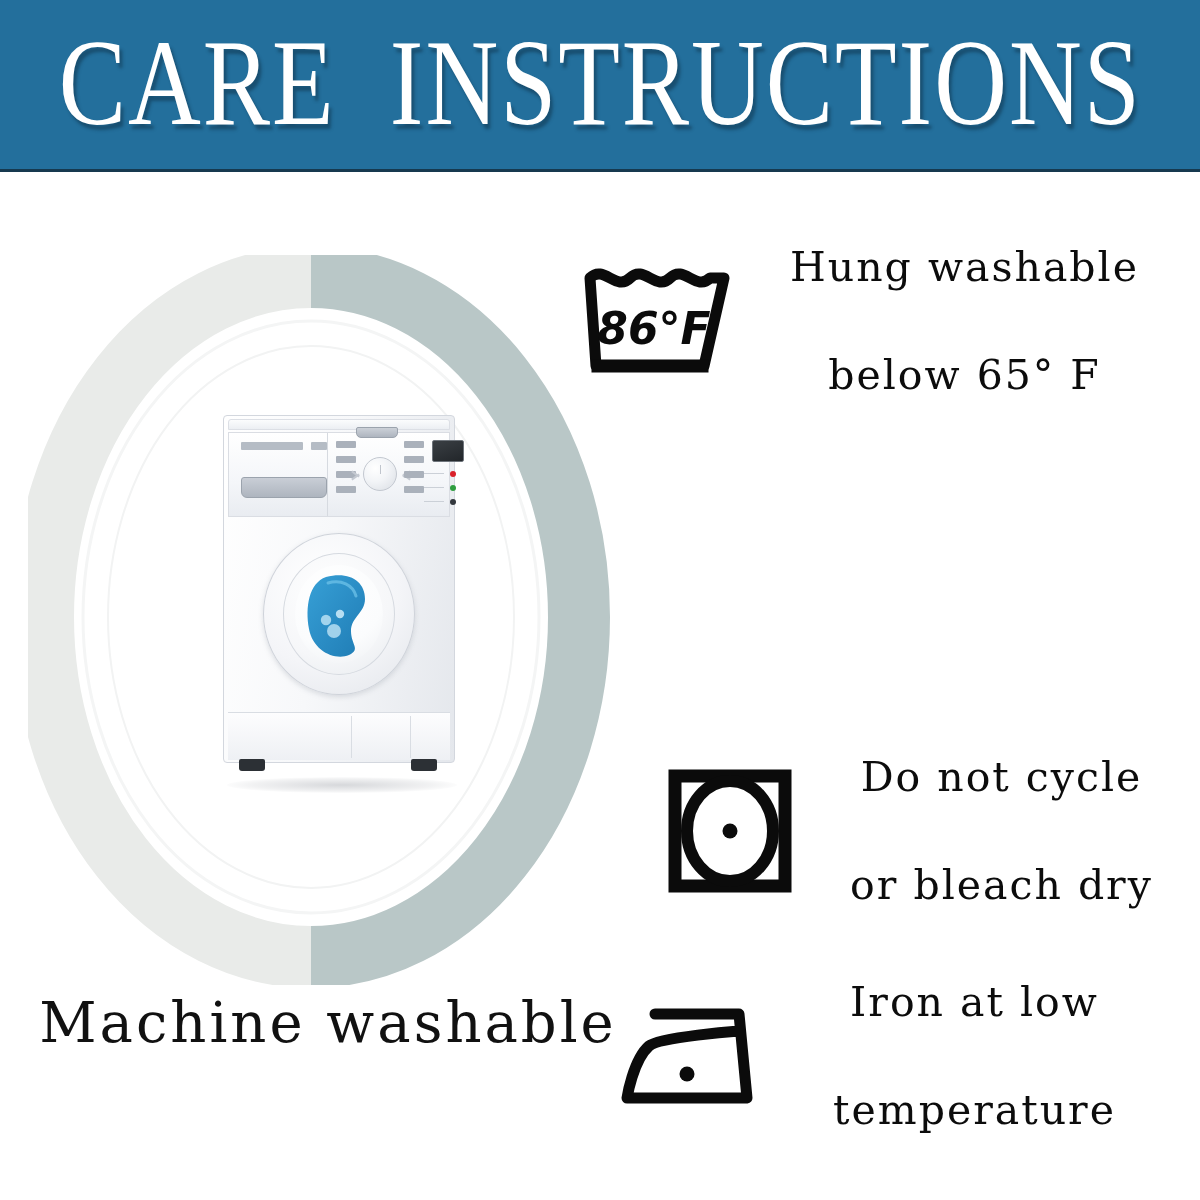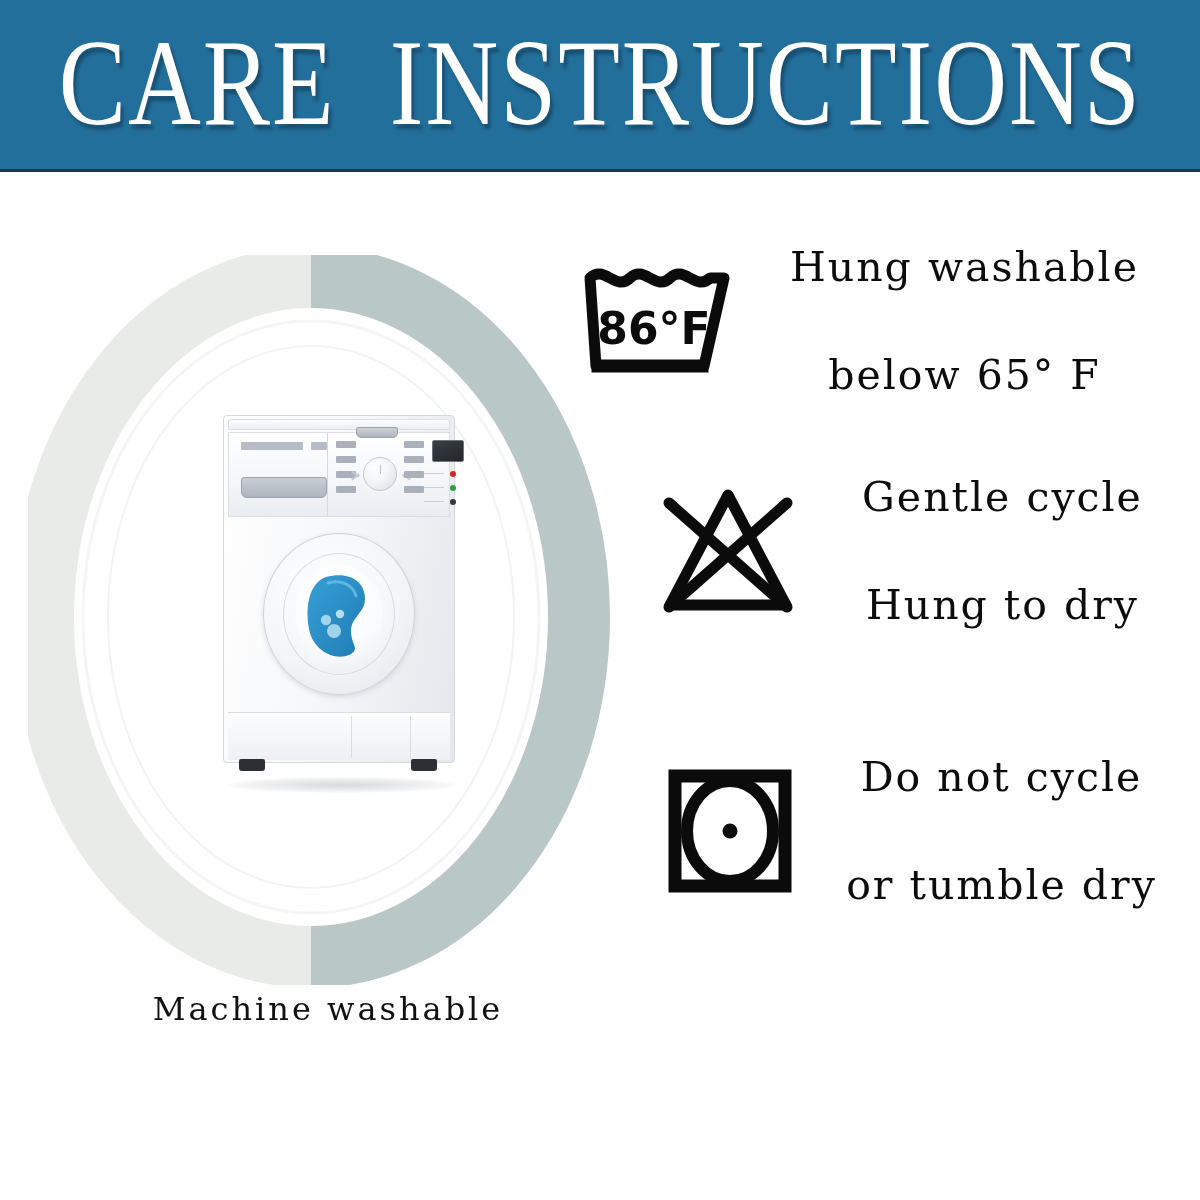--- a/index.html
+++ b/index.html
@@ -69,21 +69,21 @@
   }
   .ring-outer svg { display: block; }
 
   .machine-label {
     position: absolute;
     left: 0;
     top: 735px;
     width: 600px;
     text-align: center;
     font-family: "DejaVu Serif", "Liberation Serif", serif;
-    font-size: 32px;
+    font-size: 56px;
     letter-spacing: 3px;
     color: #111111;
     white-space: pre;
   }
 
   
   .washer {
     position: absolute;
     left: 185px;
     top: 160px;
@@ -352,20 +352,21 @@
   .symbol-row.r0 { top: 0px;   height: 170px; }
   .symbol-row.r1 { top: 230px; height: 170px; }
   .symbol-row.r2 { top: 515px; height: 160px; }
   .symbol-row.r3 { top: 745px; height: 150px; }
 
   .symbol-icon {
     flex: 0 0 auto;
     display: flex;
     align-items: flex-start;
     justify-content: center;
+    font-style: italic;
   }
   .symbol-icon svg { display: block; }
 
   .symbol-text {
     flex: 1 1 auto;
     text-align: center;
     font-family: "DejaVu Serif", "Liberation Serif", serif;
     font-size: 41px;
     line-height: 1.32;
     letter-spacing: 2px;
@@ -518,43 +519,42 @@
           <path d="M22 104 L126 104" stroke="#0b0b0b" stroke-width="13" stroke-linecap="square"></path>
           <text x="78" y="82" font-family="'DejaVu Sans','Liberation Sans',sans-serif" font-size="44" font-weight="700" fill="#0b0b0b" text-anchor="middle">86°F</text>
         </svg>
       </div>
       <div class="symbol-text txt-wash">
         <span class="ln">Hung washable</span>
         <span class="ln">below 65° F</span>
       </div>
     </div>
 
-    <div class="symbol-row r1">
-      <div class="symbol-icon icon-tri">
-        <svg width="150" height="140" viewBox="0 0 150 140" aria-hidden="true">
-          <path d="M75 14 L133 124 L17 124 Z" fill="none" stroke="#0b0b0b" stroke-width="11" stroke-linejoin="round"></path>
-          <line x1="16" y1="22" x2="134" y2="126" stroke="#0b0b0b" stroke-width="11" stroke-linecap="round"></line>
-          <line x1="134" y1="22" x2="16" y2="126" stroke="#0b0b0b" stroke-width="11" stroke-linecap="round"></line>
-        </svg>
-      </div>
-      <div class="symbol-text txt-tri">
-        <span class="ln">Gentle cycle</span>
-        <span class="ln">Hung to dry</span>
-      </div>
-    </div>
 
     <div class="symbol-row r2">
       <div class="symbol-icon icon-tumble">
         <svg width="130" height="130" viewBox="0 0 130 130" aria-hidden="true">
           <rect x="10" y="10" width="110" height="110" fill="none" stroke="#0b0b0b" stroke-width="13"></rect>
           <ellipse cx="65" cy="65" rx="43" ry="50" fill="#ffffff" stroke="#0b0b0b" stroke-width="12"></ellipse>
           <circle cx="65" cy="65" r="7.5" fill="#0b0b0b"></circle>
         </svg>
       </div>
       <div class="symbol-text txt-tumble">
         <span class="ln">Do not cycle</span>
-        <span class="ln">or tumble dry</span>
+        <span class="ln">or bleach dry</span>
       </div>
     </div>
 
+    <div class="symbol-row r3">
+      <div class="symbol-icon icon-iron">
+        <svg width="150" height="112" viewBox="0 0 150 112" aria-hidden="true">
+          <path d="M40 14 L124 14 L132 98 L12 98 C12 98, 18 60, 34 46 C44 37, 124 31, 124 31" fill="none" stroke="#0b0b0b" stroke-width="11" stroke-linejoin="round" stroke-linecap="round"></path>
+          <circle cx="72" cy="74" r="7.5" fill="#0b0b0b"></circle>
+        </svg>
+      </div>
+      <div class="symbol-text txt-iron">
+        <span class="ln">Iron at low</span>
+        <span class="ln">temperature</span>
+      </div>
+    </div>
 
   </div>
 </div>
 
 </body></html>

